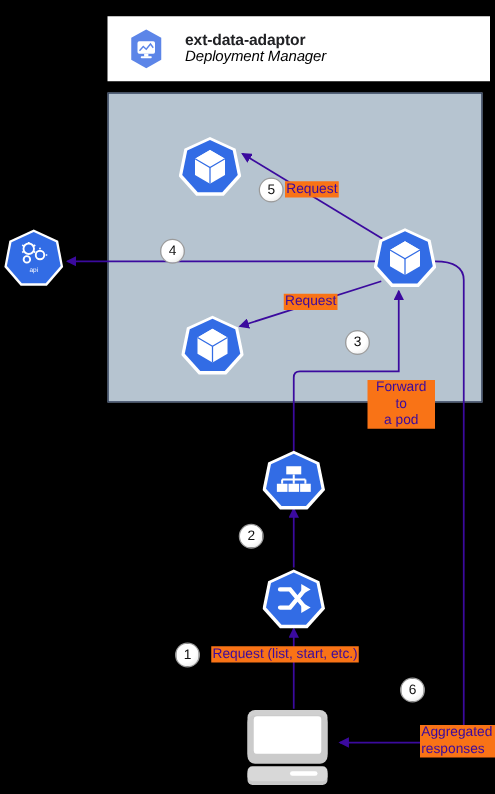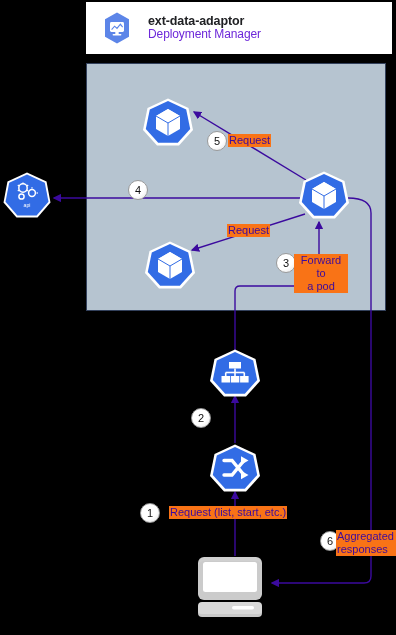--- a/index.html
+++ b/index.html
@@ -9,21 +9,21 @@
   }
   body {
     width: 396px;
     height: 635px;
     position: relative;
     overflow: hidden;
     font-family: "Liberation Sans", sans-serif;
   }
   #stage {
     position: absolute;
-    left: 0; top: 0;
+    left: 0; top: 11px;
     width: 396px;
     height: 608px;
     background: #000000;
   }
   
   #header-card {
     position: absolute;
     left: 86px;
     top: 2px;
     width: 306px;
@@ -47,22 +47,23 @@
     line-height: 1.15;
   }
   #header-title {
     font-size: 12.5px;
     font-weight: bold;
     color: #202124;
     letter-spacing: -0.1px;
   }
   #header-subtitle {
     font-size: 12px;
-    color: #6d28d9;
+    color: #000000;
     letter-spacing: -0.1px;
+    font-style: italic;
   }
   
   #cluster-box {
     position: absolute;
     left: 86px;
     top: 63px;
     width: 300px;
     height: 248px;
     background: #b6c4d0;
     border: 1px solid #33415c;
@@ -87,20 +88,21 @@
     color: #3b0a9e;
     font-size: 11px;
     font-family: "Liberation Sans", sans-serif;
     white-space: nowrap;
     padding: 0 1px;
     line-height: 13px;
   }
   .edge-label.two-line {
     white-space: normal;
     text-align: center;
+    margin-top: 39px;
   }
   
   .step-badge {
     position: absolute;
     width: 20px;
     height: 20px;
     border-radius: 50%;
     background: radial-gradient(circle at 35% 30%, #ffffff 55%, #e2e2e2 100%);
     border: 1px solid #9b9b9b;
     box-sizing: border-box;

